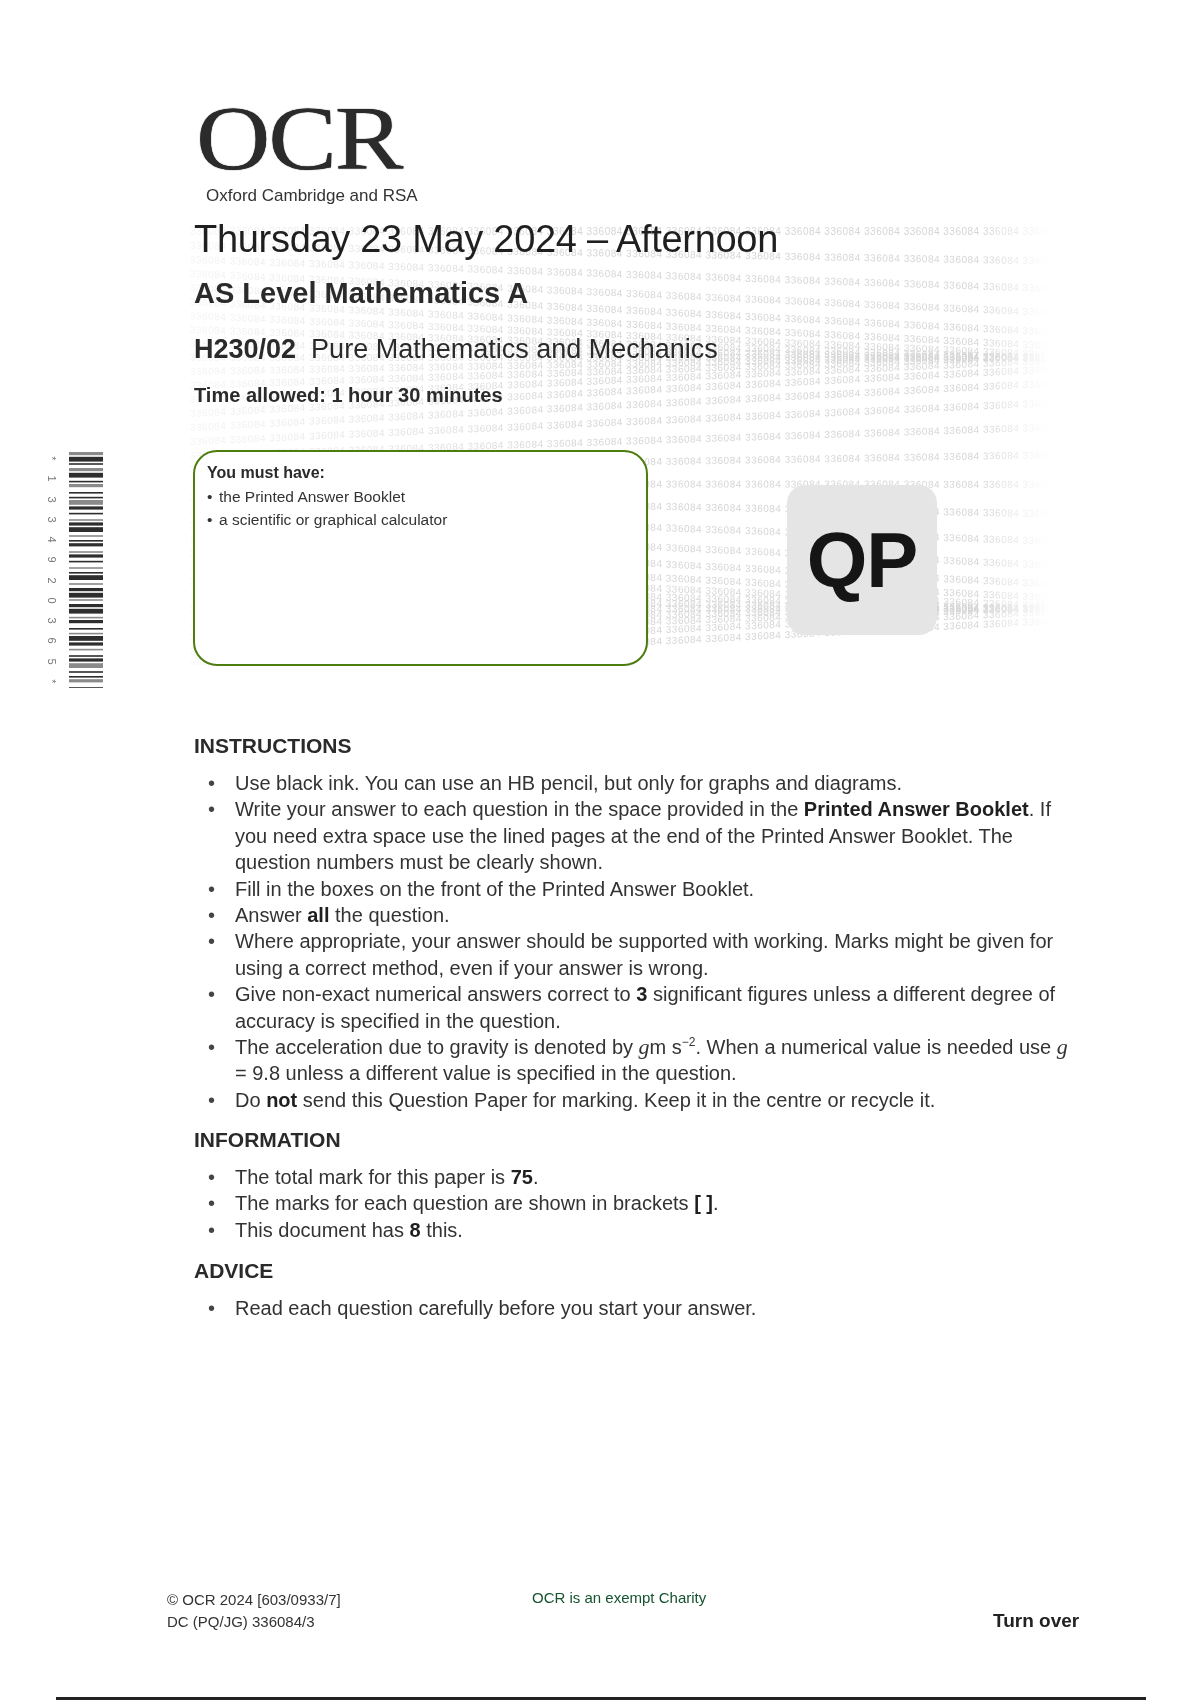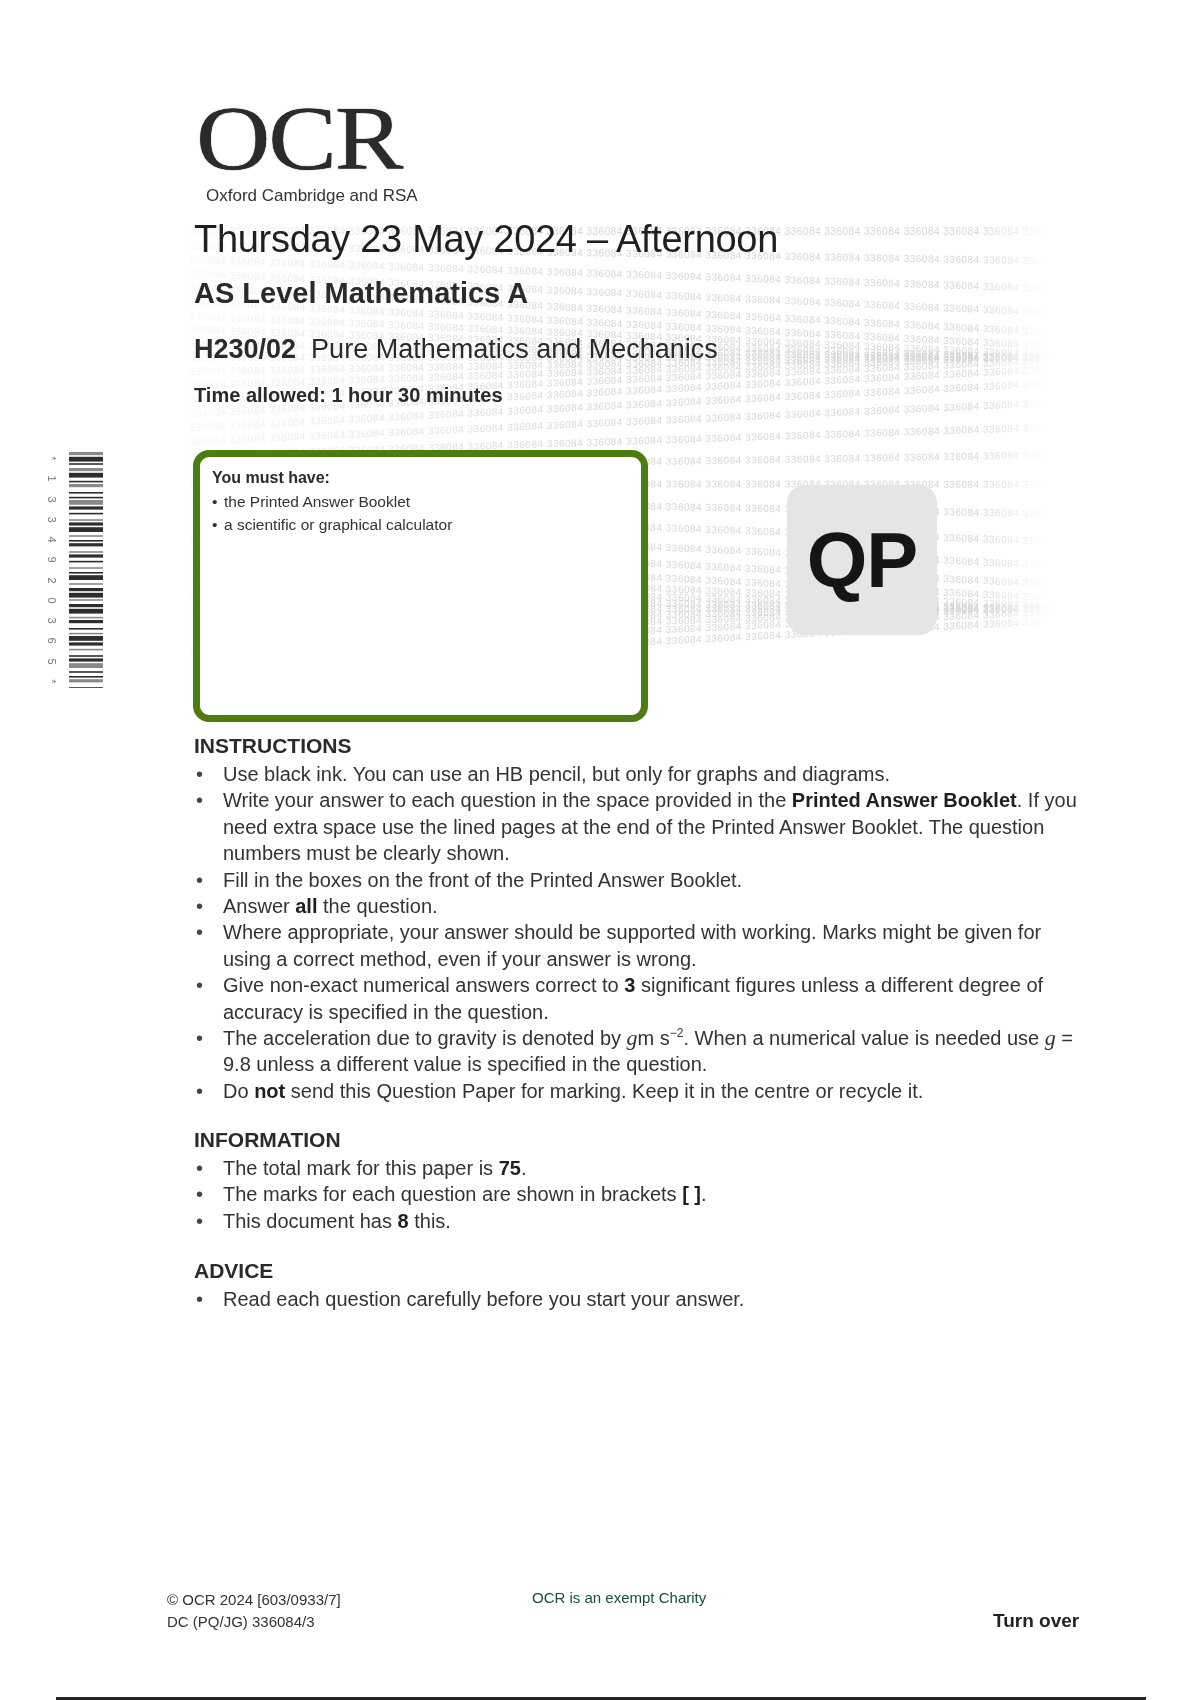--- a/index.html
+++ b/index.html
@@ -22,42 +22,42 @@
                text-shadow: 0 0 1px #000; transform:scaleX(1.12); transform-origin:left; display:block; }
   .logo-sub { font-family:"Liberation Sans", sans-serif; font-size:17px; color:#333; margin-top:8px; margin-left:10px; display:block; }
 
   .h-date { left:194px; top:218px; font-size:38px; font-weight:400; color:#1f1f1f; letter-spacing:-0.3px; }
   .h-level { left:194px; top:277px; font-size:29px; font-weight:700; color:#2a2a2a; }
   .h-code { left:194px; top:334px; font-size:27px; color:#2a2a2a; }
   .h-code b { font-weight:700; }
   .h-time { left:194px; top:384px; font-size:20px; font-weight:700; color:#2a2a2a; }
 
   
-  .musthave { left:193px; top:450px; width:455px; height:272px; border:7px solid #4d7c0f;
-              border-radius:16px; background:#fff; box-sizing:border-box; padding:12px 12px; }
+  .musthave { left:193px; top:450px; width:455px; height:216px; border:2px solid #4d7c0f;
+              border-radius:24px; background:#fff; box-sizing:border-box; padding:12px 12px; }
   .musthave .mh-title { font-size:16px; font-weight:700; color:#2a2a2a; display:block; margin-bottom:3px; }
   .musthave .mh-item { font-size:15.5px; color:#333; display:block; line-height:23px; }
   .musthave .mh-item .dot { display:inline-block; width:12px; }
 
   
   .qp { left:787px; top:485px; width:150px; height:150px; background:#e5e5e5; border-radius:18px;
         display:flex; align-items:center; justify-content:center; }
   .qp span { font-size:78px; font-weight:700; color:#151515; letter-spacing:-1px; }
 
   
   .barcode { left:44px; top:452px; width:58px; height:236px; }
   .barcode .digits { position:absolute; left:0; top:0; width:14px; height:236px;
                      display:flex; flex-direction:column; justify-content:space-between; align-items:center; }
   .barcode .digits span { font-size:11px; color:#777; transform:rotate(90deg); display:block; line-height:13px; }
   .barcode .bars { position:absolute; left:25px; top:0; width:34px; height:236px; }
 
   
   .section { left:194px; width:900px; }
   .sec-title { font-size:21px; font-weight:700; color:#2a2a2a; display:block; margin-bottom:3px; }
-  .bl { list-style:none; margin:0; padding:0; }
+  .bl { list-style:none; margin:12px; padding:0; }
   .bl li { position:relative; padding-left:29px; font-size:20px; line-height:26.4px; color:#333; }
   .bl li::before { content:"\2022"; position:absolute; left:2px; top:0; color:#444; }
   .bl b { color:#1f1f1f; }
   .bl i { font-family:"Liberation Serif", serif; font-size:22px; }
   .bl sup { font-size:12px; line-height:0; }
 
   .instructions { top:734px; }
   .information { top:1128px; }
   .advice { top:1259px; }
 

